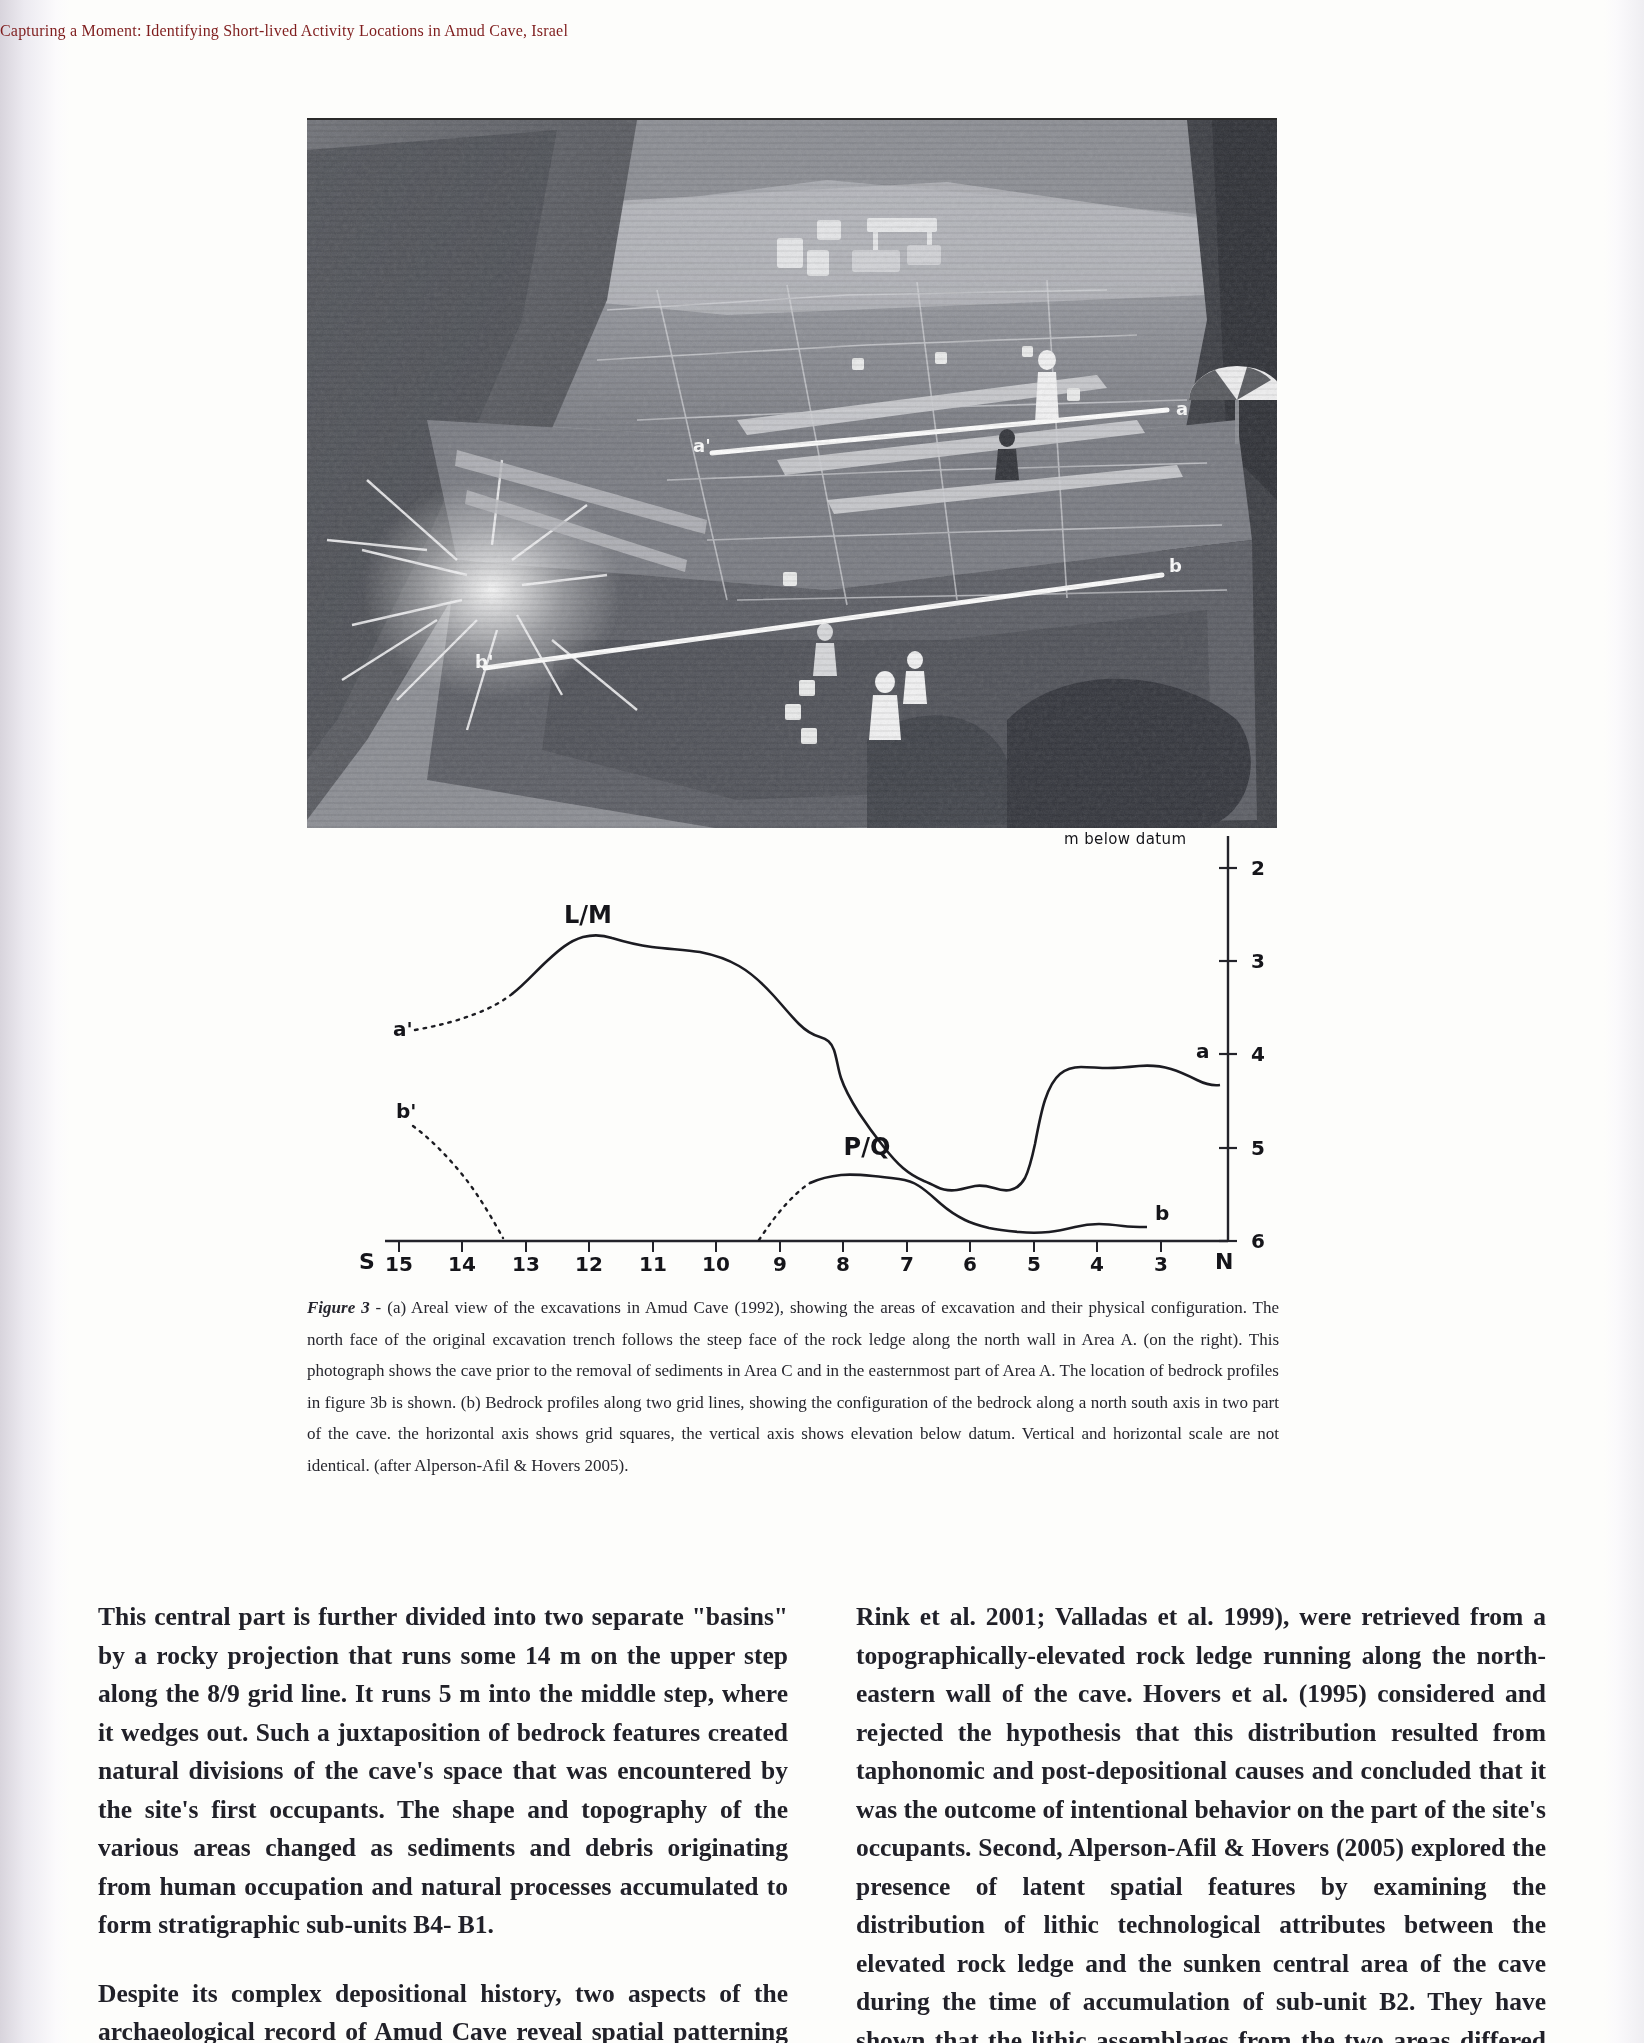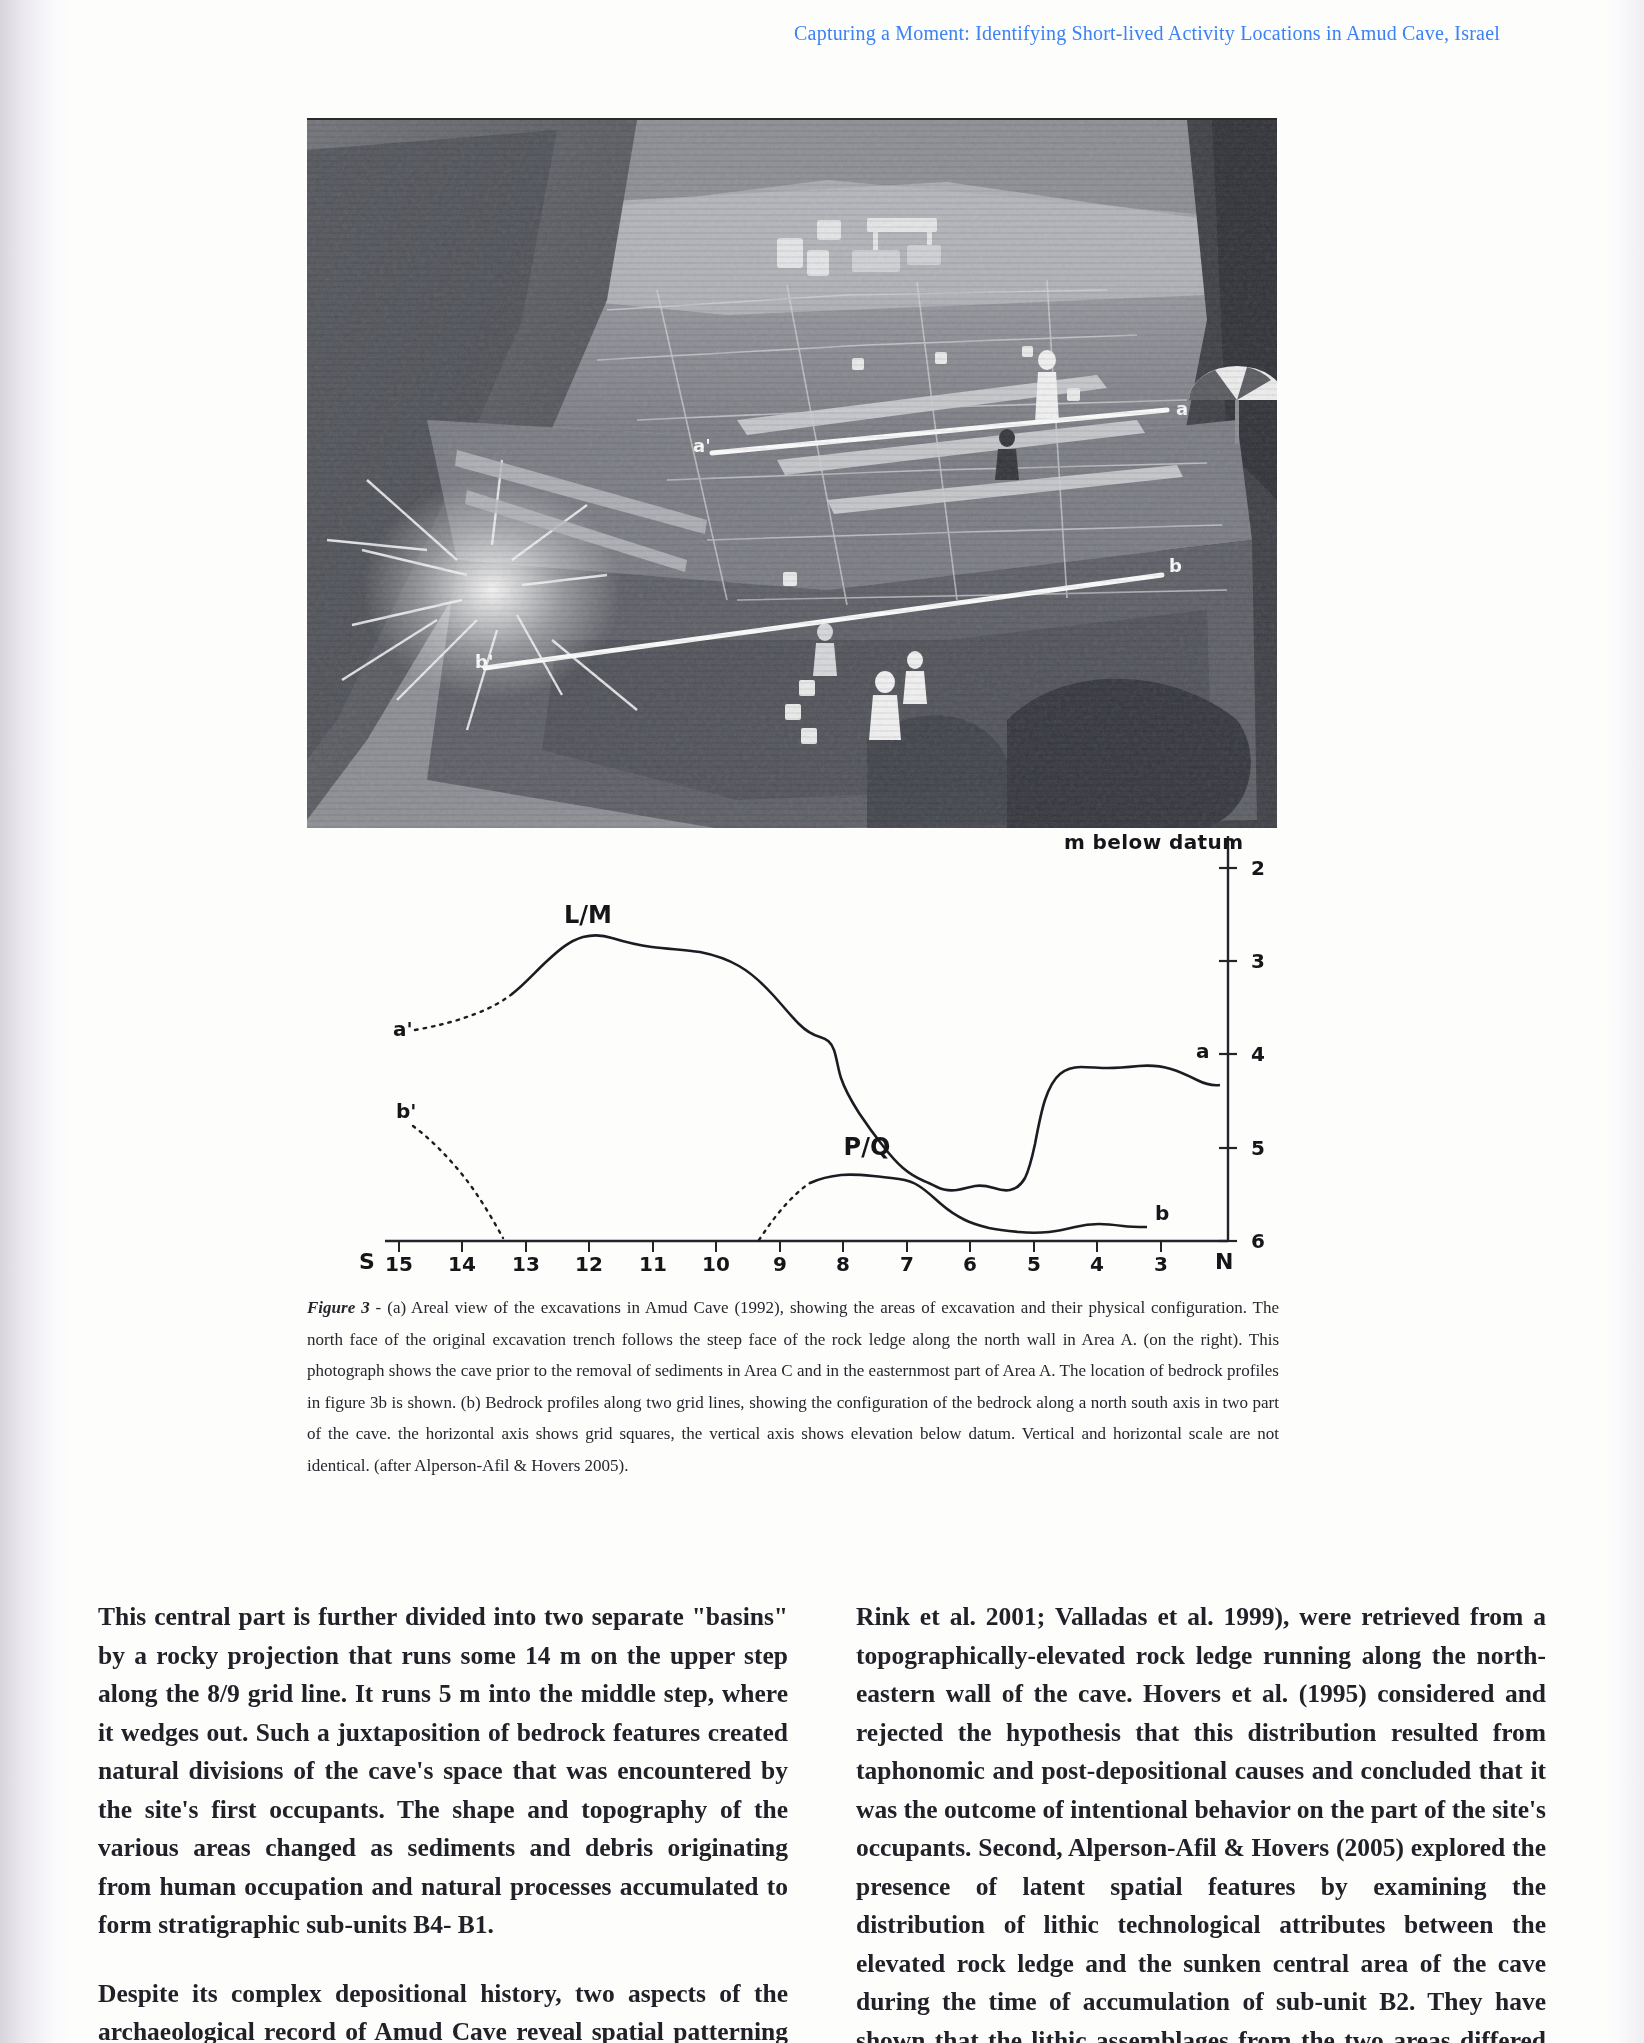--- a/index.html
+++ b/index.html
@@ -31,24 +31,23 @@
     background: linear-gradient(to left, #efeef2 0%, #fbfafc 70%, #fdfdfb 100%);
     pointer-events: none;
   }
 
   
   .running-header {
     position: absolute;
     left: 0;
     top: 22px;
     width: 1500px;
-    text-align: right;
-    font-size: 20px;
+    font-size: 16px;
     letter-spacing: 0.2px;
-    color: #3b82f6;
+    color: #7f1d1d;
   }
 
   
   .figure-photo {
     position: absolute;
     left: 307px;
     top: 118px;
     width: 970px;
     height: 710px;
     border-top: 2px solid #2a2a2a;
@@ -65,22 +64,22 @@
     top: 828px;
     width: 970px;
     height: 445px;
   }
   .chart-svg { display:block; width: 970px; height: 445px; }
   .ylabel-datum {
     position: absolute;
     left: 757px;
     top: 2px;
     font-family: "DejaVu Sans", sans-serif;
-    font-size: 20px;
-    font-weight: 700;
+    font-size: 15px;
+    font-weight: 400;
     letter-spacing: 0.4px;
     color: #15151a;
     white-space: nowrap;
   }
 
   
   .caption {
     position: absolute;
     left: 307px;
     top: 1292px;

